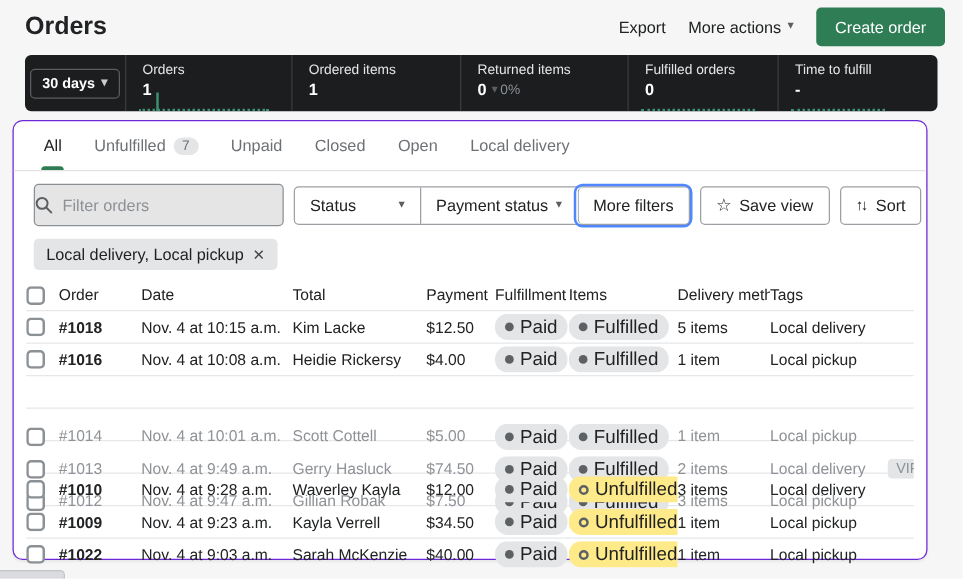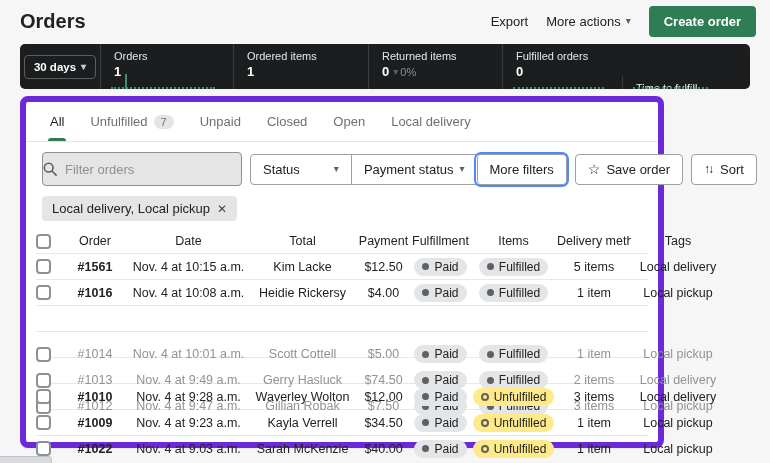--- a/index.html
+++ b/index.html
@@ -10,38 +10,38 @@
   }
   
   .page-header { position:absolute; top:0; left:0; width:770px; height:42px;
     display:flex; align-items:center; padding:0 14px 0 20px; }
   .page-title { font-size:20px; font-weight:700; color:#202223; }
   .header-actions { margin-left:auto; display:flex; align-items:center; gap:18px; }
   .text-btn { font-size:13px; color:#202223; cursor:pointer; background:none; border:none;
     font-family:inherit; display:flex; align-items:center; gap:5px; }
   .caret { font-size:10px; color:#5c5f62; line-height:1; }
   .primary-btn { background:#2e7d55; color:#fff; border:none; border-radius:4px;
-    padding:8px 15px; font-size:13px; font-weight:700; font-family:inherit; cursor:pointer; }
+    padding:8px 15px; font-size:13px; font-weight:400; font-family:inherit; cursor:pointer; }
   
   .stats-bar { position:absolute; top:44px; left:20px; width:730px; height:45px;
     background:#1b1d1e; border-radius:5px; display:flex; overflow:hidden; }
   .range-seg { width:80px; display:flex; align-items:center; justify-content:center; flex:none; }
   .range-btn { background:transparent; border:1px solid #5b5e61; border-radius:4px;
     color:#fff; font-size:11.5px; font-weight:600; padding:5px 9px; font-family:inherit;
     display:flex; align-items:center; gap:5px; cursor:pointer; }
   .range-btn .caret { color:#c9cccf; }
   .stat-cell { border-left:1px solid #3a3d40; padding:6px 0 0 13px; flex:none; position:relative; }
   .stat-label { font-size:11px; color:#e4e6e8; margin-bottom:2px; white-space:nowrap; }
   .stat-value { font-size:13px; font-weight:700; color:#fff; display:flex; align-items:center; gap:4px; }
   .stat-delta { font-size:11px; font-weight:400; color:#8c9196; display:flex; align-items:center; gap:2px; }
   .spark { position:absolute; bottom:0; height:0; border-bottom:2px dotted #3e8e70; }
   .spark-spike { position:absolute; bottom:0; width:2px; background:#3e8e70; }
   
-  .card { position:absolute; top:96px; left:20px; width:644px; height:352px;
-    background:#fff; border:6px solid #6d28d9; border-radius:8px;
+  .card { position:absolute; top:96px; left:10px; width:732px; height:352px;
+    background:#fff; border:1px solid #6d28d9; border-radius:8px;
     box-shadow:0 1px 2px rgba(0,0,0,.06); }
   
   .tabs { display:flex; align-items:stretch; height:40px; border-bottom:1px solid #e1e3e5;
     padding:0 12px; gap:2px; }
   .tab { display:flex; align-items:center; gap:6px; padding:0 12px; font-size:13px;
     color:#6d7175; cursor:pointer; position:relative; }
   .tab.active { color:#202223; font-weight:500; }
   .tab.active::after { content:""; position:absolute; left:10px; right:10px; bottom:0;
     height:3px; background:#2e7d55; border-radius:3px 3px 0 0; }
   .tab-badge { background:#e4e5e7; color:#6d7175; font-size:11px; border-radius:10px;
@@ -63,31 +63,31 @@
     font-size:13px; color:#202223; padding:7px 12px; display:flex; align-items:center; gap:6px;
     cursor:pointer; white-space:nowrap; }
   .star-glyph { font-size:14px; line-height:1; }
   .sort-glyph { font-size:12px; letter-spacing:-2px; margin-right:2px; }
   
   .tag-row { padding:4px 16px 8px 16px; }
   .filter-tag { display:inline-flex; align-items:center; gap:7px; background:#e4e5e7;
     border-radius:4px; padding:5px 10px; font-size:13px; color:#202223; }
   .tag-close { cursor:pointer; font-size:12px; color:#44474a; }
   
-  .table { padding:0 10px;text-align:center; }
+  .table { padding:0 10px; }
   .trow { display:grid; grid-template-columns:26px 66px 121px 107px 55px 59px 87px 74px 94px 1fr;
     align-items:center; height:26px; border-top:1px solid #e6e8ea; cursor:pointer; }
   .trow.thead { height:24px; border-top:none; cursor:default; font-size:12.5px; color:#2f3235; }
   .cell { font-size:12.5px; color:#202223; white-space:nowrap; overflow:hidden; }
   .order-no { font-weight:700; }
   .trow.read .cell, .trow.read .order-no { color:#8f9296; font-weight:400;margin-top:48px; }
   .checkbox { width:15px; height:15px; border:2px solid #8c9196; border-radius:4px;
     background:#fff; cursor:pointer; }
   .badge { display:inline-flex; align-items:center; gap:5px; background:#e4e5e7;
-    border-radius:10px; padding:2px 8px; font-size:12px; color:#202223; }
+    border-radius:10px; padding:2px 8px; font-size:15px; color:#202223; }
   .badge .dot { width:7px; height:7px; border-radius:50%; background:#5e6163; flex:none; }
   .badge.warn { background:#ffea8a; }
   .badge.warn .dot { background:transparent; border:2px solid #5e6163; width:8px; height:8px; }
   .tag-pill { display:inline-block; background:#e4e5e7; border-radius:4px; padding:2px 7px;
     font-size:11.5px; color:#8c9196; }
   
   .bottom-partial { position:absolute; left:0; bottom:0; width:52px; height:7px;
     background:#d9dbde; border:1px solid #c2c5c8; border-bottom:none; border-left:none;
     border-radius:0 4px 0 0; }
 </style>
@@ -148,21 +148,21 @@
   <div class="stat-cell" style="width: 120px;">
     <div class="stat-label">Fulfilled orders</div>
     <div class="stat-value">
       <span class="v">0</span>
 
     </div>
     <div class="spark" style="left:10px; right:18px;"></div>
 
   </div>
 
-  <div class="stat-cell" style="width: 104px; margin-top: 32px;">
+  <div class="stat-cell" style="width: 104px;">
     <div class="stat-label">Time to fulfill</div>
     <div class="stat-value">
       <span class="v">-</span>
 
     </div>
     <div class="spark" style="left:10px; right:18px;"></div>
 
   </div>
 </div>
 </div>
@@ -217,21 +217,21 @@
       <button class="seg-btn">
         <span>Payment status</span>
         <span class="caret">▾</span>
       </button>
       <button class="seg-btn focus-ring">
         <span>More filters</span>
       </button>
     </div>
     <button class="outline-btn">
       <span class="star-glyph">☆</span>
-      <span>Save order</span>
+      <span>Save view</span>
     </button>
     <button class="outline-btn">
       <span class="sort-glyph"><span>↑</span><span>↓</span></span>
       <span>Sort</span>
     </button>
   </div>
 
   <div class="tag-row">
     <span class="filter-tag">
       <span>Local delivery, Local pickup</span>
@@ -251,21 +251,21 @@
         <div class="cell">Fulfillment</div>
         <div class="cell">Items</div>
         <div class="cell">Delivery method</div>
         <div class="cell">Tags</div>
       </div>
     <div id="table-body">
     <div class="trow">
       <div class="cell">
         <div class="checkbox"></div>
       </div>
-      <div class="cell order-no c-order">#1561</div>
+      <div class="cell order-no c-order">#1018</div>
       <div class="cell c-date">Nov. 4 at 10:15 a.m.</div>
       <div class="cell c-customer">Kim Lacke</div>
       <div class="cell c-total">$12.50</div>
       <div class="cell">
         <span class="badge">
           <span class="dot"></span>
           <span class="c-payment">Paid</span>
         </span>
       </div>
       <div class="cell">
@@ -388,21 +388,21 @@
         
       </div>
     </div>
 
     <div class="trow">
       <div class="cell">
         <div class="checkbox"></div>
       </div>
       <div class="cell order-no c-order">#1010</div>
       <div class="cell c-date">Nov. 4 at 9:28 a.m.</div>
-      <div class="cell c-customer">Waverley Wolton</div>
+      <div class="cell c-customer">Waverley Kayla</div>
       <div class="cell c-total">$12.00</div>
       <div class="cell">
         <span class="badge">
           <span class="dot"></span>
           <span class="c-payment">Paid</span>
         </span>
       </div>
       <div class="cell">
         <span class="badge b-fulfill warn">
           <span class="dot"></span>

